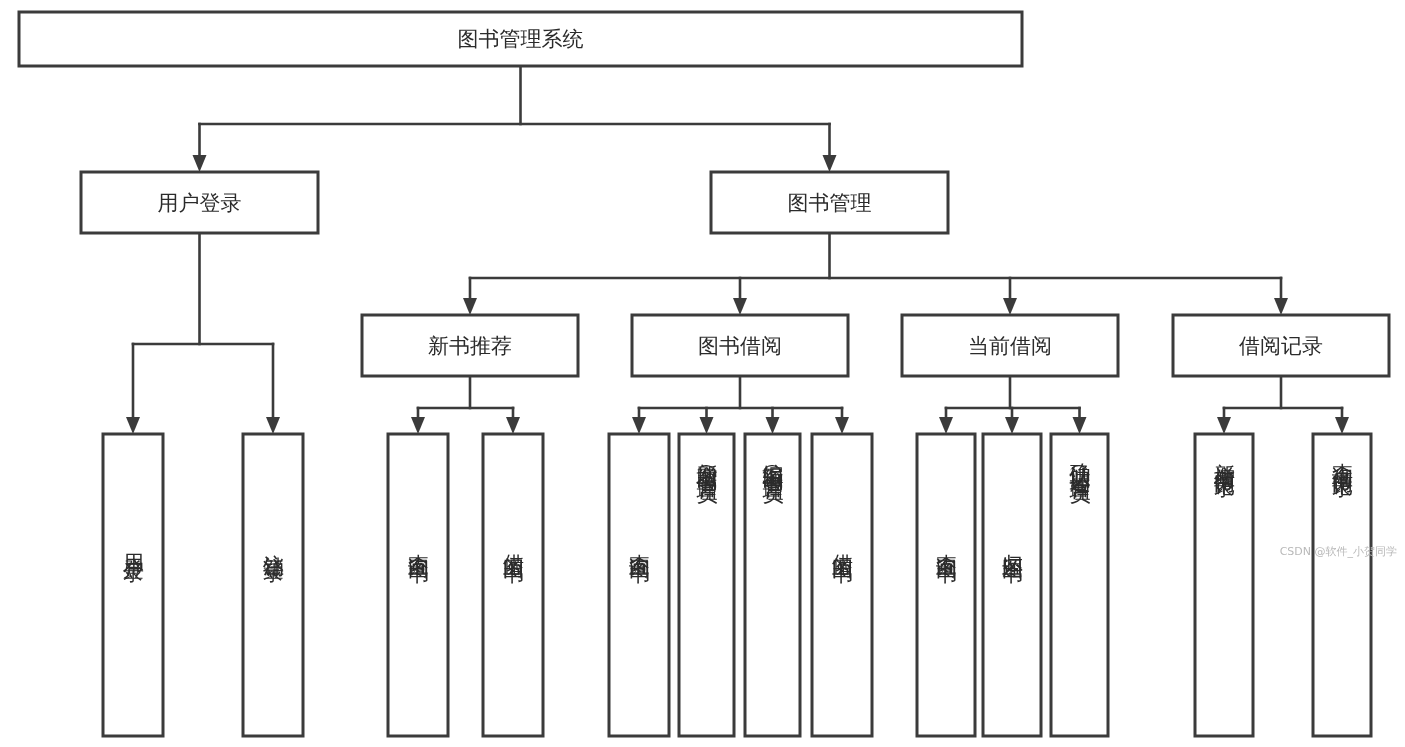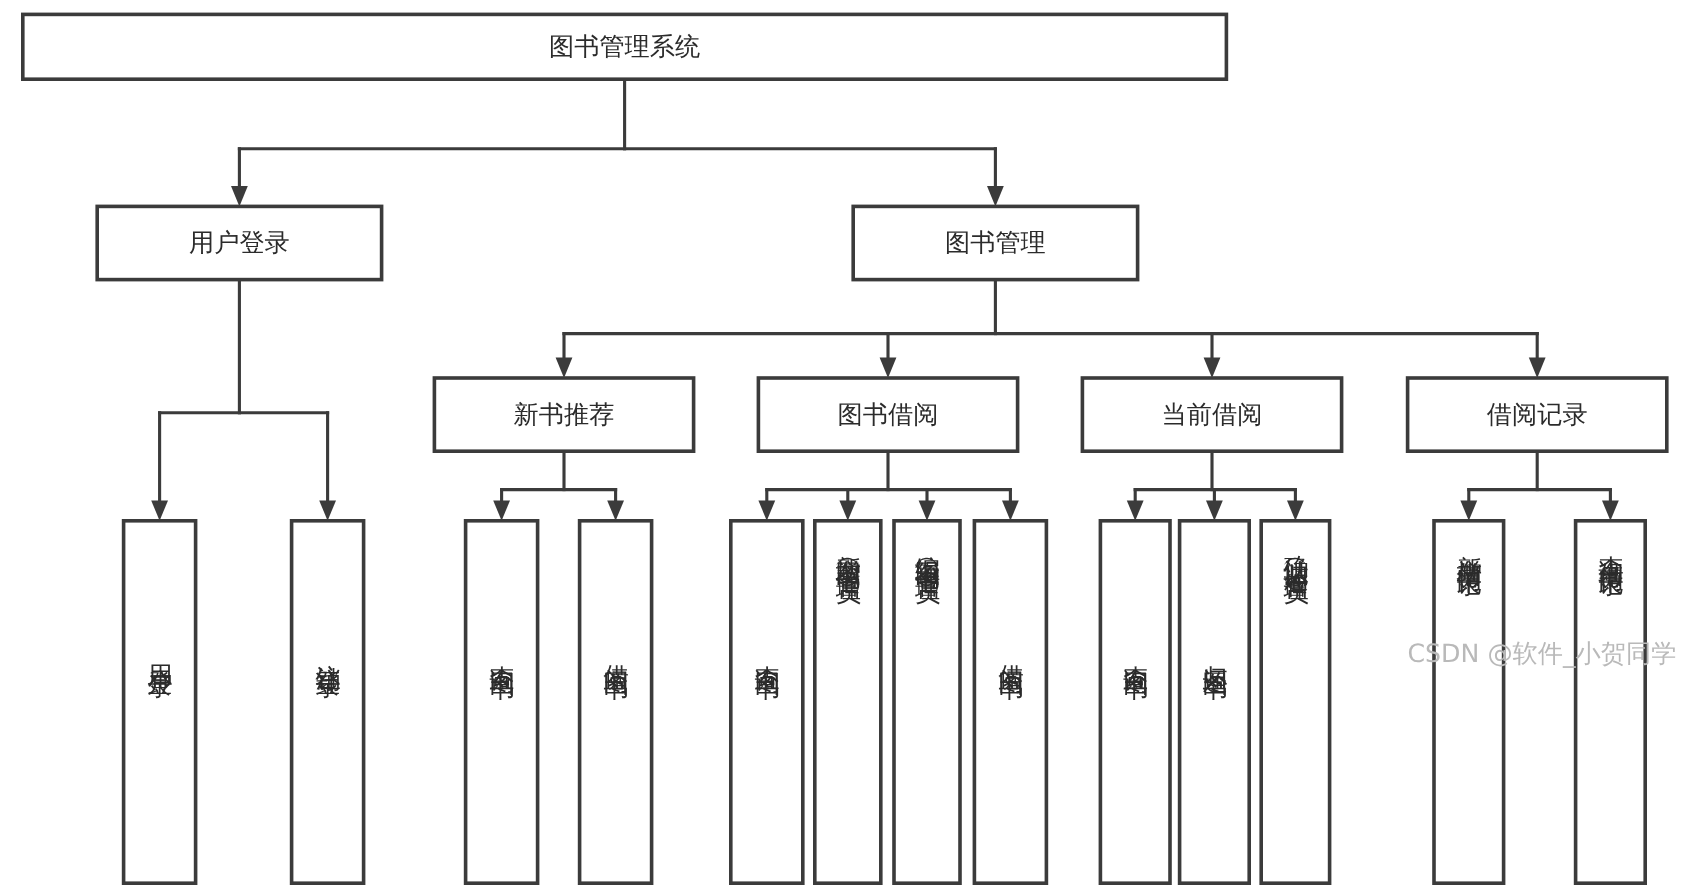--- a/index.html
+++ b/index.html
@@ -29,21 +29,21 @@
     line-height:1;
     letter-spacing:3px;
     white-space:nowrap;
     pointer-events:none;
     transform:translateX(-50%);
   }
   #watermark{
     position:absolute;
     right:8px;bottom:4px;
     font-family:"DejaVu Sans","Liberation Sans",sans-serif;
-    font-size:21px;
+    font-size:11px;
     color:#b9b9b9;
     white-space:nowrap;
   }
 </style>
 </head>
 <body>
 
 <div id="diagram-root">
   <svg id="tree" viewBox="0 0 1405 747" xmlns="http://www.w3.org/2000/svg">
       <g>

